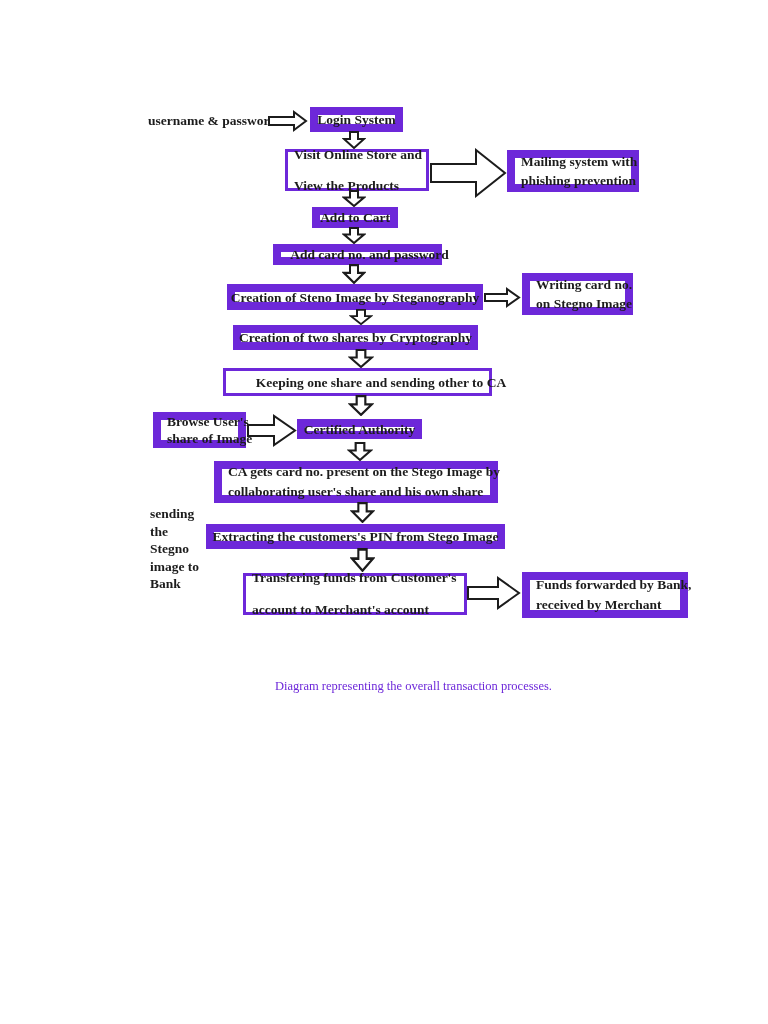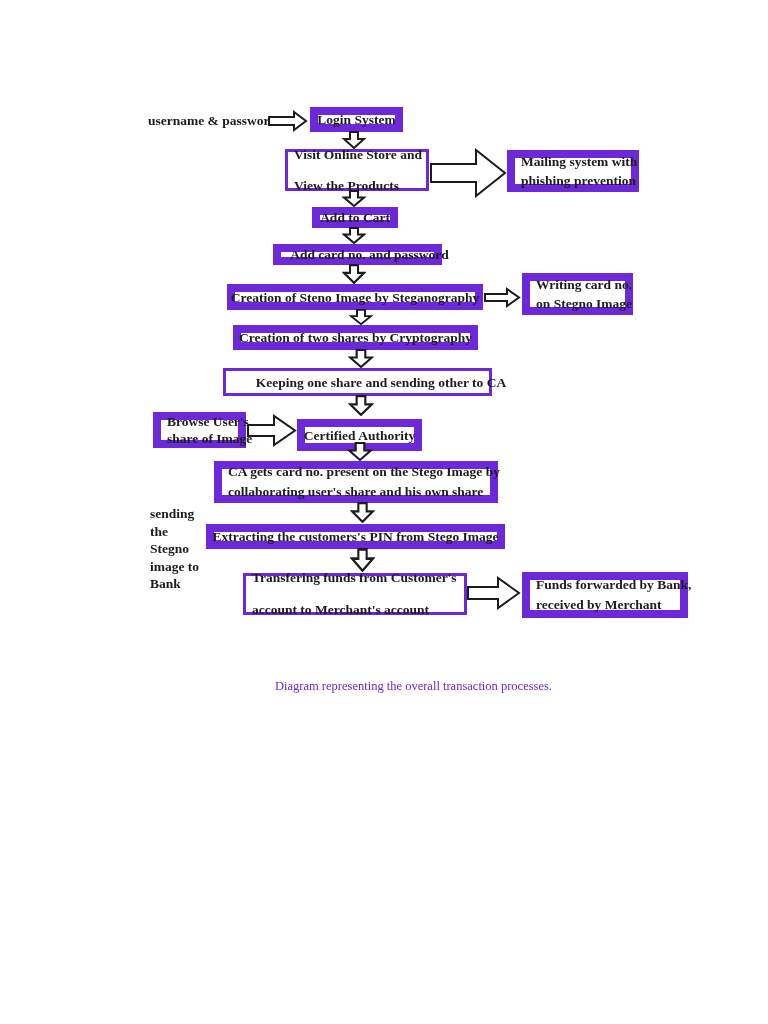--- a/index.html
+++ b/index.html
@@ -155,21 +155,21 @@
     <div class="fline">Browse User's</div>
     <div class="fline">share of Image</div>
   </div>
 
   <div class="arrow" style="left:247px; top:414px; width:50px; height:33px;">
     <svg viewBox="0 0 50 33" preserveAspectRatio="none">
       <polygon points="1,11 27,11 27,2 48,16.5 27,31 27,22 1,22" fill="#ffffff" stroke="#1c1c1c" stroke-width="2" stroke-linejoin="miter"></polygon>
     </svg>
   </div>
 
-  <div class="fbox center" style="left:297px; top:419px; width:125px; height:32px;">
+  <div class="fbox center" style="left:297px; top:419px; width:125px; height:20px;">
     <div class="fline">Certified Authority</div>
   </div>
 
   <div class="arrow" style="left:347px; top:442px; width:26px; height:19px;">
     <svg viewBox="0 0 24 18" preserveAspectRatio="none">
       <polygon points="8,1 16,1 16,8 22,8 12,17 2,8 8,8" fill="#ffffff" stroke="#1c1c1c" stroke-width="2" stroke-linejoin="miter"></polygon>
     </svg>
   </div>
 
   <div class="fbox left" style="left:214px; top:461px; width:284px; height:42px; line-height:20px;">

